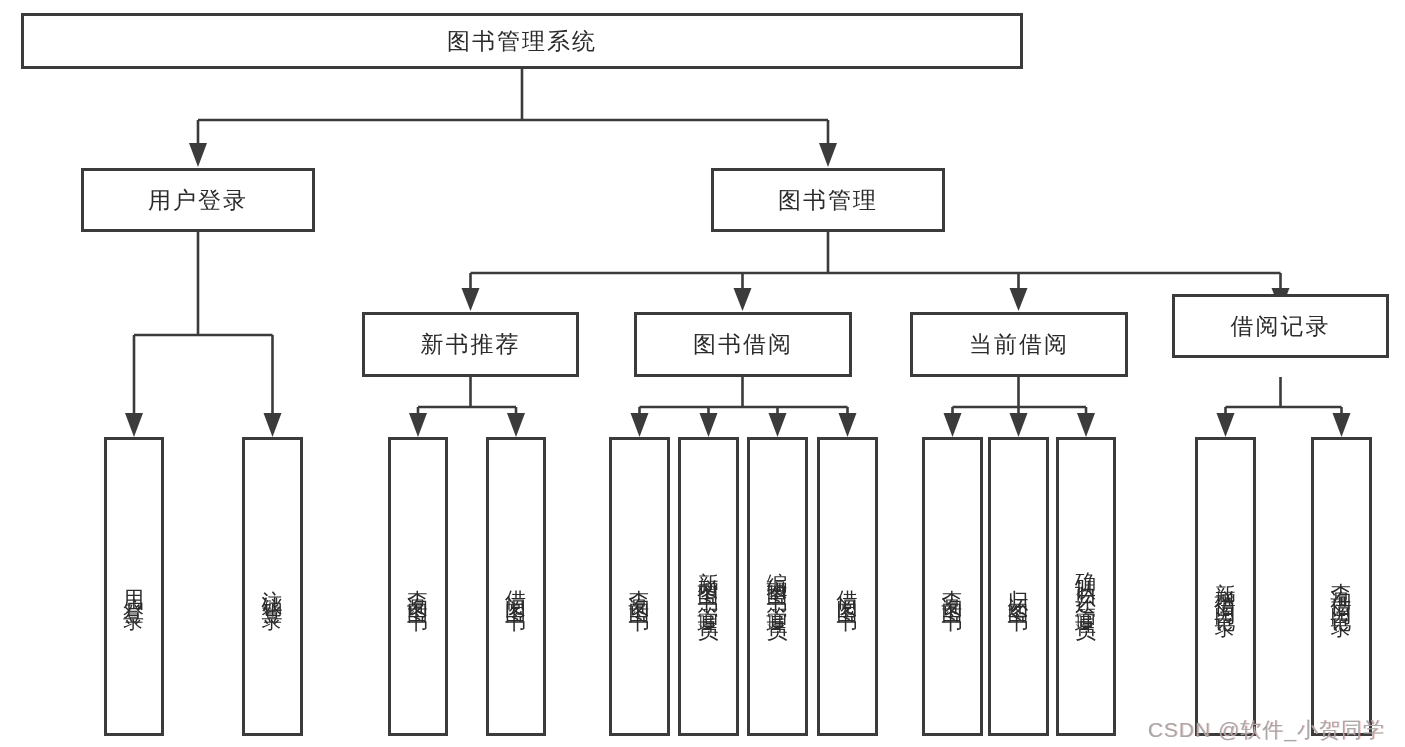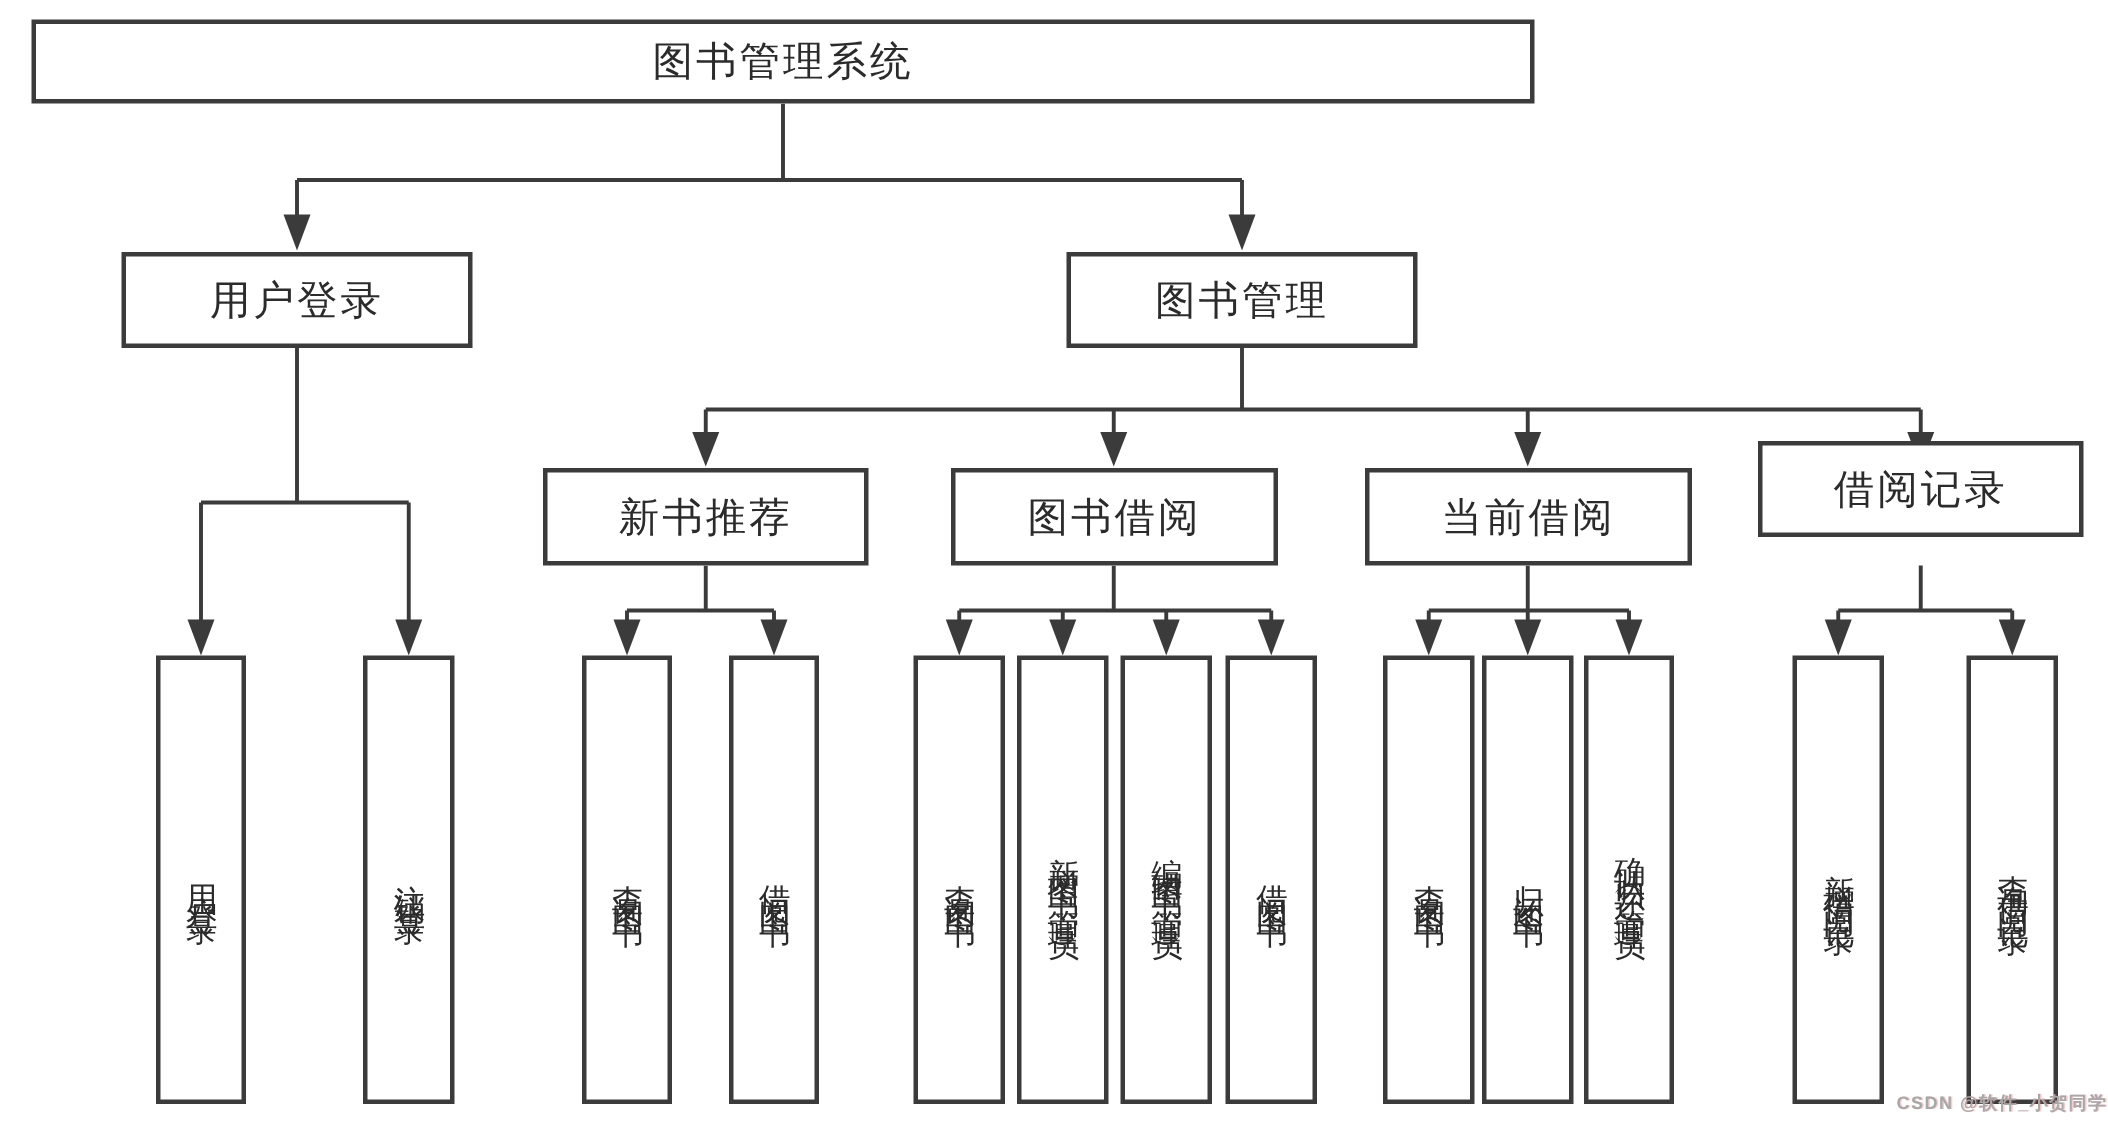--- a/index.html
+++ b/index.html
@@ -21,45 +21,44 @@
   #wires polygon{fill:var(--line);stroke:none;}
   .node{
     position:absolute;
     box-sizing:border-box;
     background:#fff;
     border:3px solid var(--line);
     display:flex;align-items:center;justify-content:center;
     color:var(--text);
   }
   .hlabel{
-    font-size:27px;
+    font-size:23px;
     letter-spacing:2px;
     white-space:nowrap;
     color:var(--text);
   }
   .leaf{top:437px;height:299px;}
   .vlabel{
     writing-mode:vertical-rl;
     text-orientation:mixed;
     font-size:21px;
     letter-spacing:7px;
     line-height:1;
     white-space:nowrap;
     color:var(--text);
   }
   #watermark{
     position:absolute;
-    right:0;bottom:3px;
-    font-size:12px;
+    right:20px;bottom:3px;
+    font-size:21px;
     letter-spacing:1px;
     color:var(--watermark);
     text-shadow:1px 0 0 rgba(235,110,110,0.35);
     z-index:10;
     white-space:nowrap;
-    font-weight:bold;
   }
 </style>
 </head>
 <body>
 
 <div id="canvas">
 
   <svg id="wires" width="1405" height="747" viewBox="0 0 1405 747">
 
     <path d="M522,69 V120 M198,120 H828 M198,120 V145 M828,120 V145"></path>

